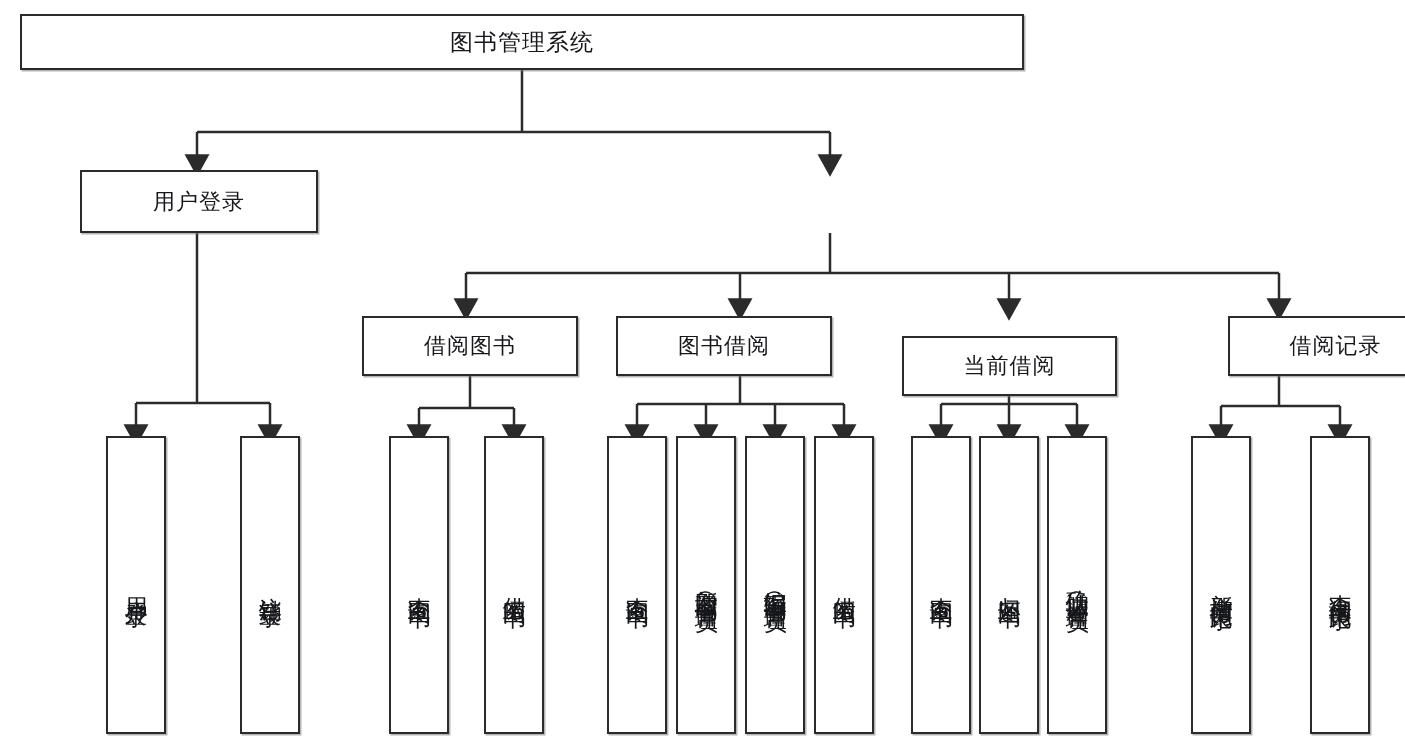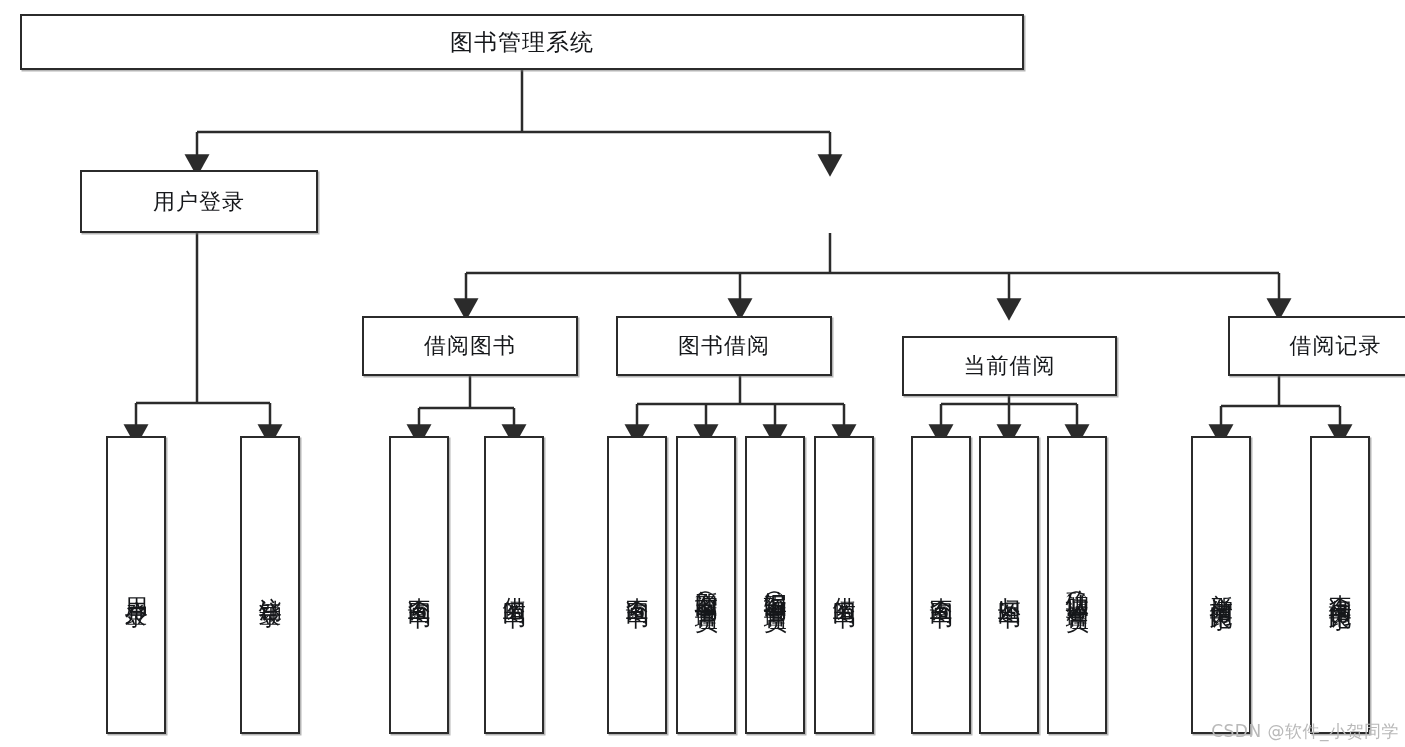--- a/index.html
+++ b/index.html
@@ -172,15 +172,14 @@
     <span class="vlabel">确认归还（管理员）</span>
   </div>
 
   <div class="node v" style="left:1191px;top:436px;width:60px;height:298px;">
     <span class="vlabel">新增借阅记录</span>
   </div>
   <div class="node v" style="left:1310px;top:436px;width:60px;height:298px;">
     <span class="vlabel">查询借阅记录</span>
   </div>
 
-  <div class="watermark">CSDN @软件_小贺同学</div>
 
 </div>
 
 </body></html>

